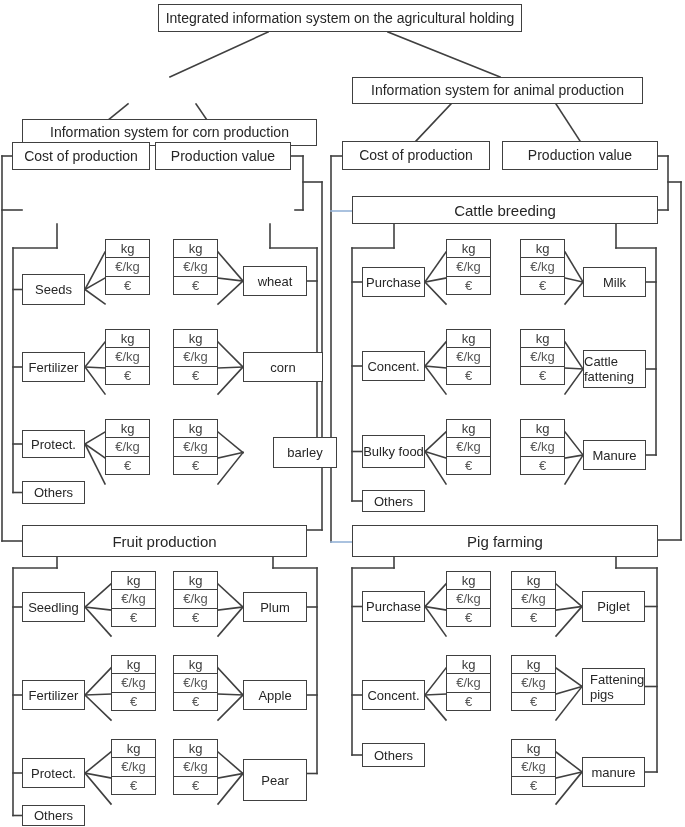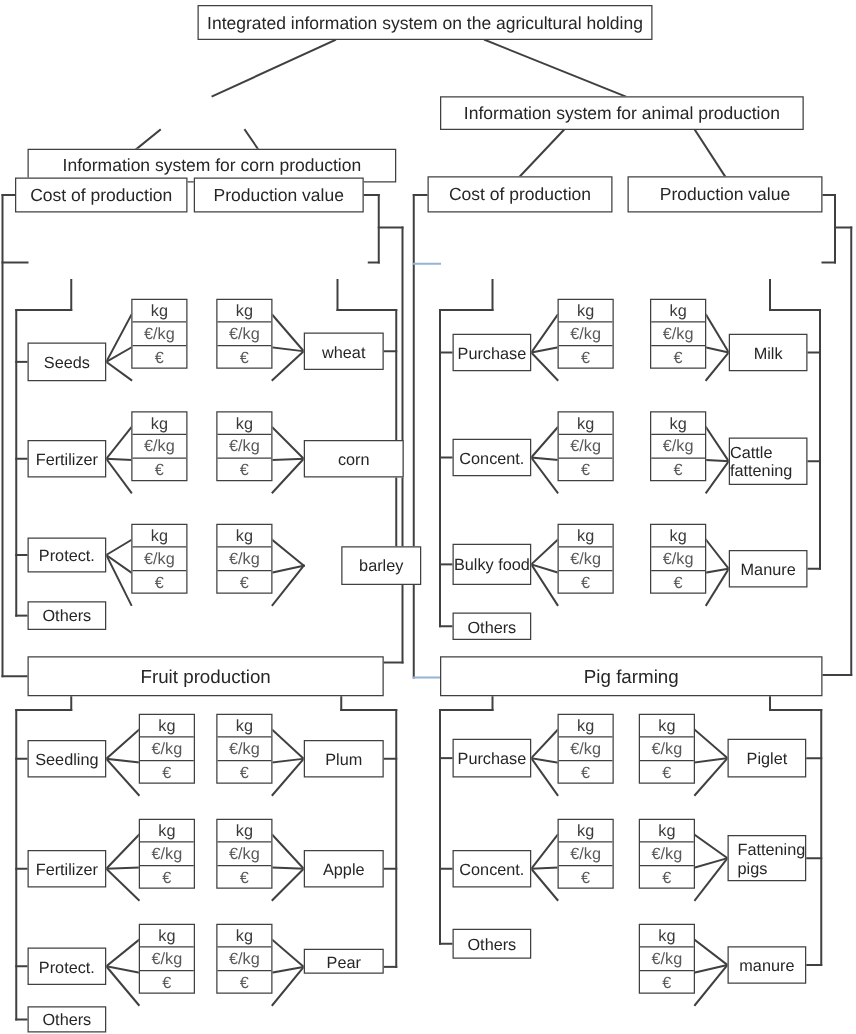--- a/index.html
+++ b/index.html
@@ -175,20 +175,21 @@
   <div class="box top" style="left:158px;top:4px;width:364px;height:28px;">Integrated information system on the agricultural holding</div>
 
   <div class="box top" style="left:22px;top:77px;width:295px;height:27px;margin-top:42px;">Information system for corn production</div>
   <div class="box top" style="left:352px;top:77px;width:291px;height:27px;">Information system for animal production</div>
 
   <div class="box top" style="left:12px;top:142px;width:138px;height:28px;">Cost of production</div>
   <div class="box top" style="left:155px;top:142px;width:136px;height:28px;">Production value</div>
   <div class="box top" style="left:342px;top:141px;width:148px;height:29px;">Cost of production</div>
   <div class="box top" style="left:502px;top:141px;width:156px;height:29px;">Production value</div>
 
+  <div class="box hdr" style="left:352px;top:196px;width:306px;height:28px;">Cattle breeding</div>
   <div class="box hdr" style="left:22px;top:525px;width:285px;height:32px;">Fruit production</div>
   <div class="box hdr" style="left:352px;top:525px;width:306px;height:32px;">Pig farming</div>
 <div class="box" style="left: 22px; top: 274px; width: 63px; height: 31px;">Seeds</div>
     <div class="stack" style="left: 105px; top: 239px;">
       <div class="cell">kg</div>
       <div class="cell">€/kg</div>
       <div class="cell">€</div>
     </div>
     <div class="box" style="left: 22px; top: 352px; width: 63px; height: 30px;">Fertilizer</div>
     <div class="stack" style="left: 105px; top: 329px;">
@@ -282,21 +283,21 @@
       <div class="cell">kg</div>
       <div class="cell">€/kg</div>
       <div class="cell">€</div>
     </div>
     <div class="box" style="left: 243px; top: 680px; width: 64px; height: 30px;">Apple</div>
     <div class="stack" style="left: 173px; top: 655px;">
       <div class="cell">kg</div>
       <div class="cell">€/kg</div>
       <div class="cell">€</div>
     </div>
-    <div class="box" style="left: 243px; top: 759px; width: 64px; height: 20px;">Pear</div>
+    <div class="box" style="left: 243px; top: 759px; width: 64px; height: 42px;">Pear</div>
     <div class="stack" style="left: 173px; top: 739px;">
       <div class="cell">kg</div>
       <div class="cell">€/kg</div>
       <div class="cell">€</div>
     </div>
     <div class="box" style="left: 362px; top: 591px; width: 63px; height: 31px;">Purchase</div>
     <div class="stack" style="left: 446px; top: 571px;">
       <div class="cell">kg</div>
       <div class="cell">€/kg</div>
       <div class="cell">€</div>

